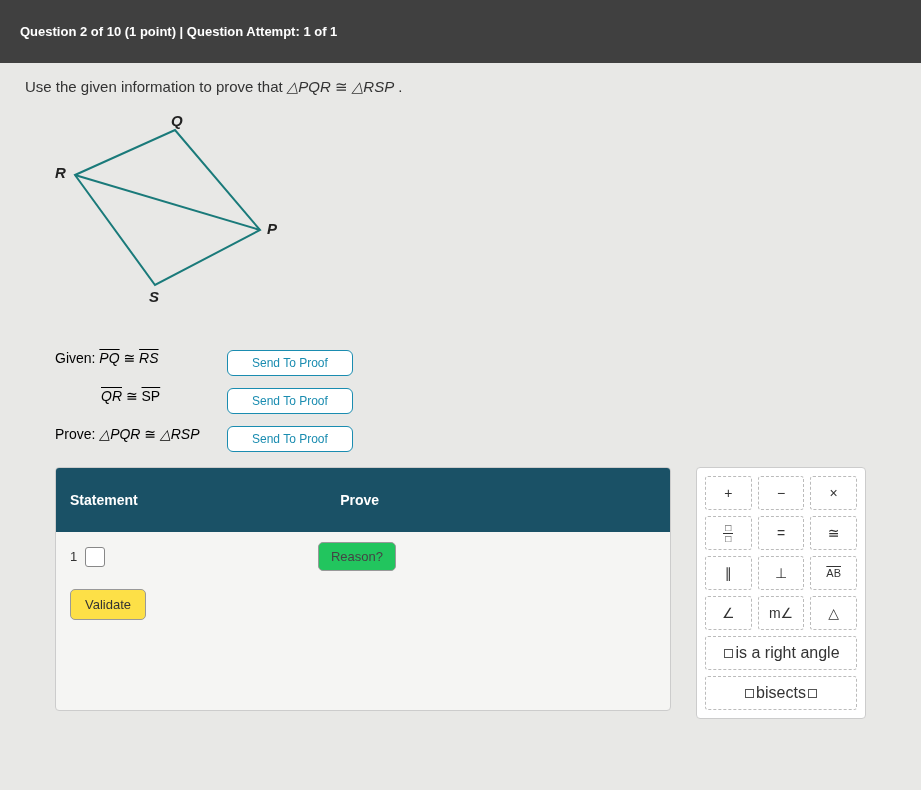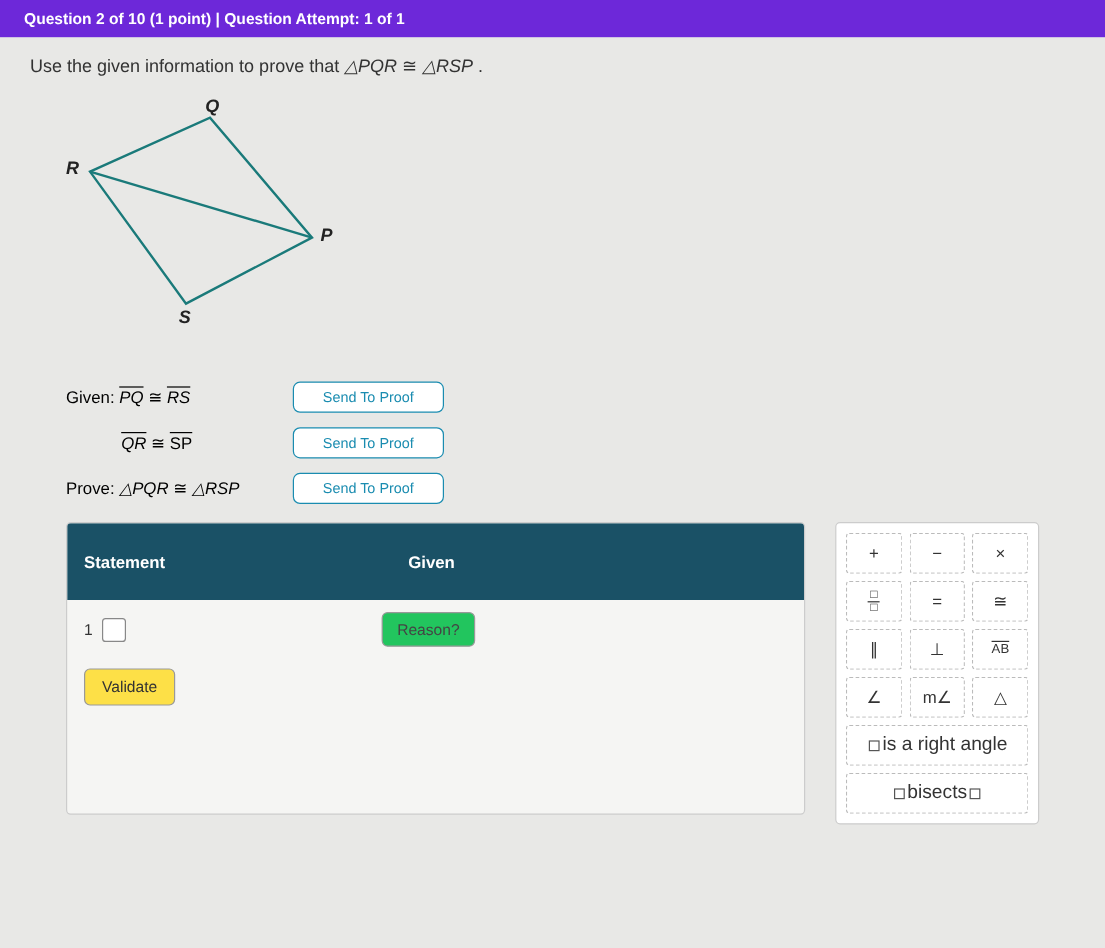--- a/index.html
+++ b/index.html
@@ -1,23 +1,23 @@
 <!DOCTYPE html>
 <html><head>
 <meta charset="utf-8">
 <style>
 *{box-sizing:border-box;margin:0;padding:0;font-family:Arial,Helvetica,sans-serif}
 body{width:921px;height:790px;background:#e8e8e6;overflow:hidden;position:relative}
-.topbar{background:#6d28d9;color:#fff;padding:8px 20px;font-size:13px;font-weight:600}
+.topbar{background:#404040;color:#fff;padding:24px 20px;font-size:13px;font-weight:600}
 .content{padding:15px 25px}
 .prompt{font-size:15px;color:#333;margin-bottom:24px}
 .figure{position:relative;width:260px;height:200px;margin:10px 0 30px 20px}
 .figure svg{position:absolute;left:0;top:0}
 .lbl{position:absolute;font-style:italic;font-weight:600;font-size:15px;color:#222}
-.gpsection{margin:0 0 12px 30px;display:flex;align-items:center;gap:29px}
+.gpsection{margin:0 0 12px 30px;display:flex;gap:12px}
 .gplabel{font-size:14px;min-width:160px}
 .ov{text-decoration:overline}
 .sendbtn{background:#fff;border:1px solid #1a8cb0;color:#1a8cb0;border-radius:6px;padding:5px 24px;font-size:12px;cursor:pointer}
 .tablewrap{margin:15px 30px 0 30px;display:flex;gap:25px;align-items:flex-start}
 .proofbox{flex:1;background:#f5f5f3;border:1px solid #ccc;border-radius:4px;overflow:hidden}
 .hdrrow{display:flex;background:#1a5166;color:#fff;font-size:14px;font-weight:600}
 .hdrrow .hcell{padding:24px 14px}
 .hcell.st{width:44%}
 .hcell.rs{flex:1}
 .bodyrow{display:flex;padding:10px 14px;align-items:center;gap:8px}
@@ -81,21 +81,21 @@
       <span style="font-style:italic">△PQR</span> ≅
       <span style="font-style:italic">△RSP</span>
     </div>
     <button class="sendbtn">Send To Proof</button>
   </div>
 
   <div class="tablewrap">
     <div class="proofbox">
       <div class="hdrrow">
         <div class="hcell st">Statement</div>
-        <div class="hcell rs">Given</div>
+        <div class="hcell rs">Prove</div>
       </div>
       <div class="bodyrow">
         <span class="rownum">1</span>
         <span class="chk"></span>
         <button class="reasonbtn">Reason?</button>
       </div>
       <button class="validate">Validate</button>
     </div>
 
     <div class="palette">

